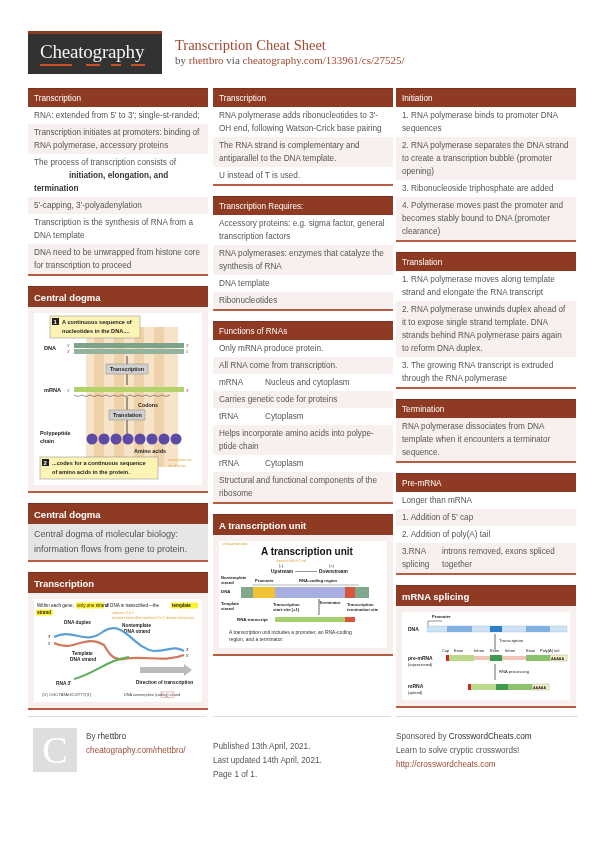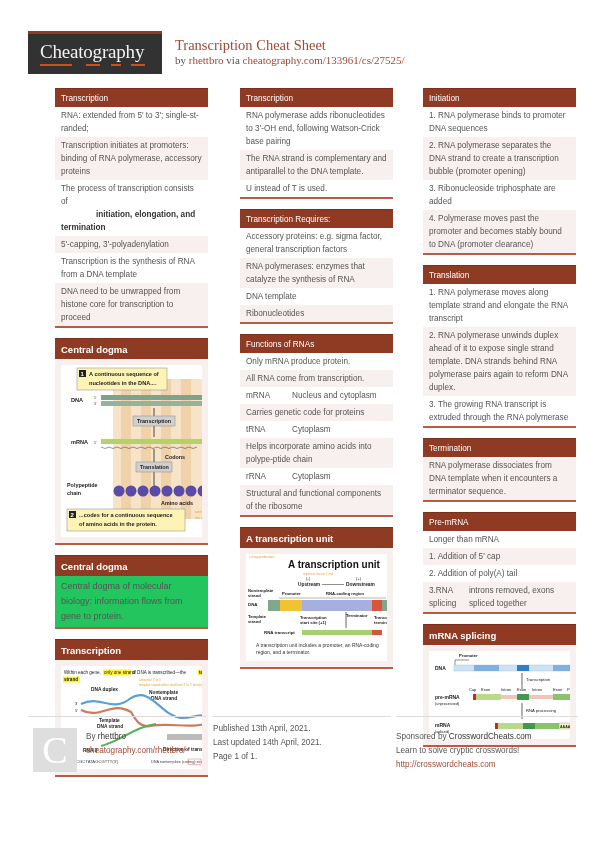--- a/index.html
+++ b/index.html
@@ -22,21 +22,21 @@
   }
   .subtitle {
     position: absolute; left: 175px; top: 54px; font-family: "Liberation Serif", serif;
     font-size: 11px; color: #555;
   }
   .subtitle a { color: #a14a34; text-decoration: none; }
 
   .col { position: absolute; top: 88px; width: 180px; }
   .col1 { left: 28px; } .col2 { left: 213px; } .col3 { left: 396px; }
 
-  .section { margin-bottom: 10px; border-bottom: 2px solid #b85c42; margin-left: 27px; }
+  .section { margin-bottom: 10px; border-bottom: 2px solid #b85c42; }
   .sec-header {
     background: #8f3b23; color: #fff; font-size: 8.2px; padding: 5px 6px;
     height: 19px; line-height: 10px; border-top: 1px solid #7a301c;
   }
   .sec-header.big { font-size: 9.5px; height: 21px; line-height: 12px; font-weight: bold; }
   .row { font-size: 8.2px; line-height: 13px; padding: 2px 6px; color: #555; }
   .row:nth-child(even) { background: #f7f0ee; }
   .row:nth-child(odd) { background: #ffffff; }
   .row b { color: #333; font-weight: bold; padding-left: 35px; }
   .row.big { font-size: 9px; line-height: 15px; padding: 3px 6px; }
@@ -140,21 +140,21 @@
           <text x="18" y="161" font-size="5.6" font-weight="bold" fill="#222">of amino acids in the protein.</text>
           <text x="134" y="148" font-size="3.2" fill="#e3a23a">control place in c</text>
           <text x="134" y="154" font-size="3.2" fill="#e3a23a">site of action</text>
         </svg>
       </div>
     </div>
   </div>
 
   <div class="section">
     <div class="sec-header big">Central dogma</div>
-    <div class="row big" style="background:#22c55e">Central dogma of molecular biology: information flows from gene to protein.</div>
+    <div class="row big" style="background:#e5e5e5">Central dogma of molecular biology: information flows from gene to protein.</div>
   </div>
 
   <div class="section">
     <div class="sec-header big">Transcription</div>
     <div class="imgbox">
       <div class="img" style="height:103px">
         <svg width="168" height="103" viewBox="0 0 168 103">
           <text x="3" y="8" font-size="4.6" fill="#222">Within each gene, </text>
           <rect x="42" y="3.5" width="28" height="6" fill="#fff233"></rect>
           <text x="43" y="8" font-size="4.6" fill="#222">only one strand</text>
@@ -366,21 +366,21 @@
   <div class="fdiv" style="left:0;width:178px"></div>
   <div class="fdiv" style="left:185px;width:178px"></div>
   <div class="fdiv" style="left:368px;width:182px"></div>
 
   <div class="avatar">C</div>
   <div class="ftext" style="left:58px;top:14px">
     <span>By </span><b>rhettbro</b><br>
     <a>cheatography.com/rhettbro/</a>
   </div>
 
-  <div class="ftext" style="left:185px;top:6px">
+  <div class="ftext" style="left:185px;top:24px">
     <span>Published 13th April, 2021.</span><br>
     <span>Last updated 14th April, 2021.</span><br>
     <span>Page 1 of 1.</span>
   </div>
 
   <div class="ftext" style="left:368px;top:14px">
     <span>Sponsored by </span><b>CrosswordCheats.com</b><br>
     <span>Learn to solve cryptic crosswords!</span><br>
     <a>http://crosswordcheats.com</a>
   </div>

